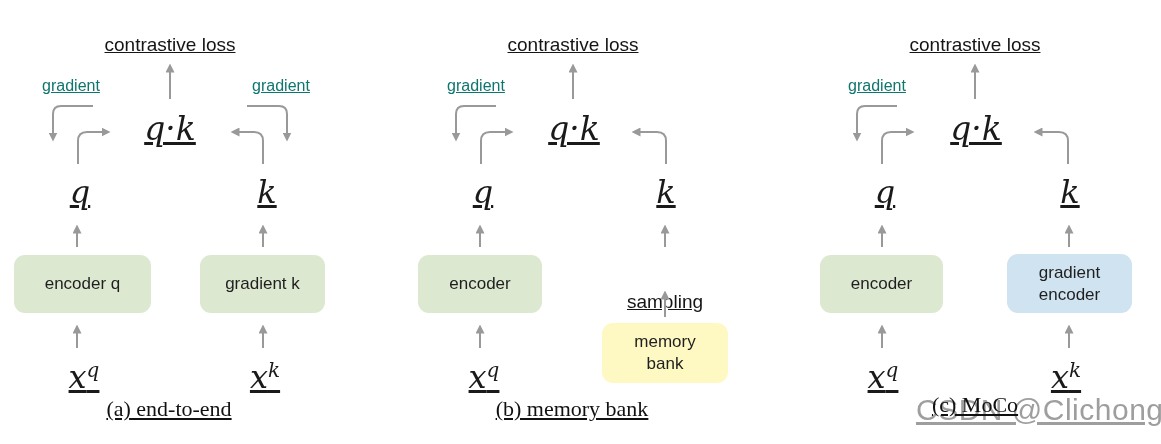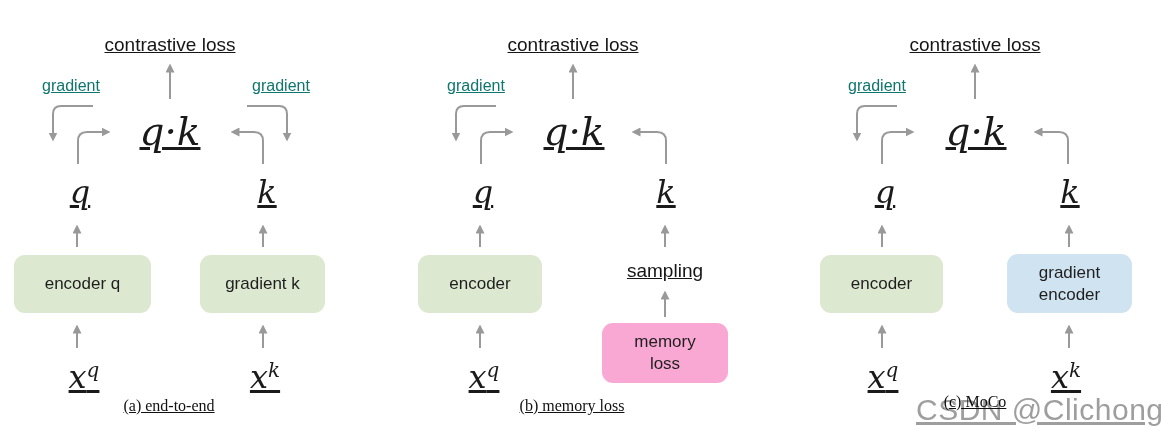--- a/index.html
+++ b/index.html
@@ -6,34 +6,34 @@
   #stage {
     position:relative; width:1161px; height:444px;
     background:#ffffff; overflow:hidden;
     font-family:"Liberation Sans", sans-serif;
   }
   .t { position:absolute; white-space:nowrap; line-height:1;text-decoration:underline; }
   .cx { transform:translateX(-50%); }
   .loss { font-size:19px; color:#151515; }
   .grad { font-size:16px; color:#0f766e; }
   .math { font-family:"DejaVu Serif","Liberation Serif",serif; font-style:italic; color:#1a1a1a; }
-  .qk  { font-size:39px;text-align:right; }
+  .qk  { font-size:33px;text-align:right; }
   .var { font-size:32px; }
   .inp { font-size:32px; }
   .inp sup { font-size:20px; vertical-align:11px; font-style:italic; }
-  .opword { font-size:19px; color:#151515; }
+  .opword { font-size:19px; color:#151515;margin-top:31px; }
   .box {
     position:absolute; border-radius:11px;
     display:flex; flex-direction:column; align-items:center; justify-content:center;
     font-size:17px; color:#1f1f1f; line-height:1.28; text-align:center;
   }
   .green { background:#dce8d0; }
   .blue  { background:#cfe3f0; }
-  .gray  { background:#f9a8d4; }
-  .caption { font-family:"Liberation Serif",serif; font-size:16px; color:#111111; z-index:3; }
+  .gray  { background:#fef9c3; }
+  .caption { font-family:"Liberation Serif",serif; font-size:22px; color:#111111; z-index:3; }
   .watermark { font-size:30px; color:#9e9e9e; z-index:2; letter-spacing:0.5px; }
   svg.arrows { position:absolute; left:0; top:0; z-index:1; }
 </style>
 </head>
 <body>
 
 <div id="stage">
 
   <svg class="arrows" width="1161" height="444" viewBox="0 0 1161 444">
     <defs>
@@ -96,24 +96,24 @@
     <div class="t cx grad" style="left:476px; top:78px">gradient</div>
     <div class="t cx math qk" style="left:574px; top:112px">q·k</div>
     <div class="t cx math var" style="left:483px; top:176px">q</div>
     <div class="t cx math var" style="left:666px; top:176px">k</div>
     <div class="box green" style="left:418px; top:255px; width:124px; height:58px">
       <span>encoder</span>
     </div>
     <div class="t cx opword" style="left:665px; top:261px">sampling</div>
     <div class="box gray" style="left:602px; top:323px; width:126px; height:60px">
       <span style="display:block">memory</span>
-      <span style="display:block">loss</span>
+      <span style="display:block">bank</span>
     </div>
     <div class="t cx math inp" style="left:484px; top:360px"><span>x</span><sup>q</sup></div>
-    <div class="t cx caption" style="left:572px; top:398px">(b) memory loss</div>
+    <div class="t cx caption" style="left:572px; top:398px">(b) memory bank</div>
   </div>
 
   <div>
     <div class="t cx loss" style="left:975px; top:35px">contrastive loss</div>
     <div class="t cx grad" style="left:877px; top:78px">gradient</div>
     <div class="t cx math qk" style="left:976px; top:112px">q·k</div>
     <div class="t cx math var" style="left:885px; top:176px">q</div>
     <div class="t cx math var" style="left:1070px; top:176px">k</div>
     <div class="box green" style="left:820px; top:255px; width:123px; height:58px">
       <span>encoder</span>

